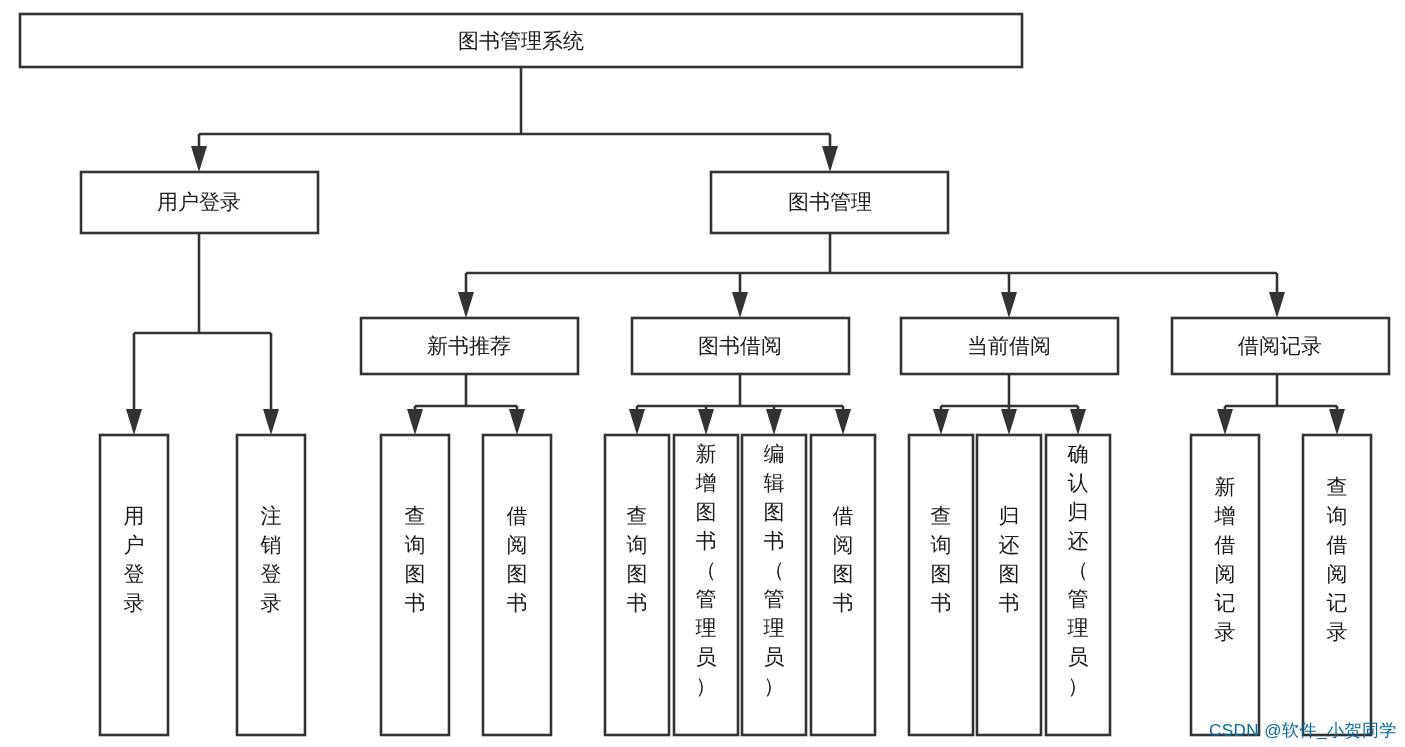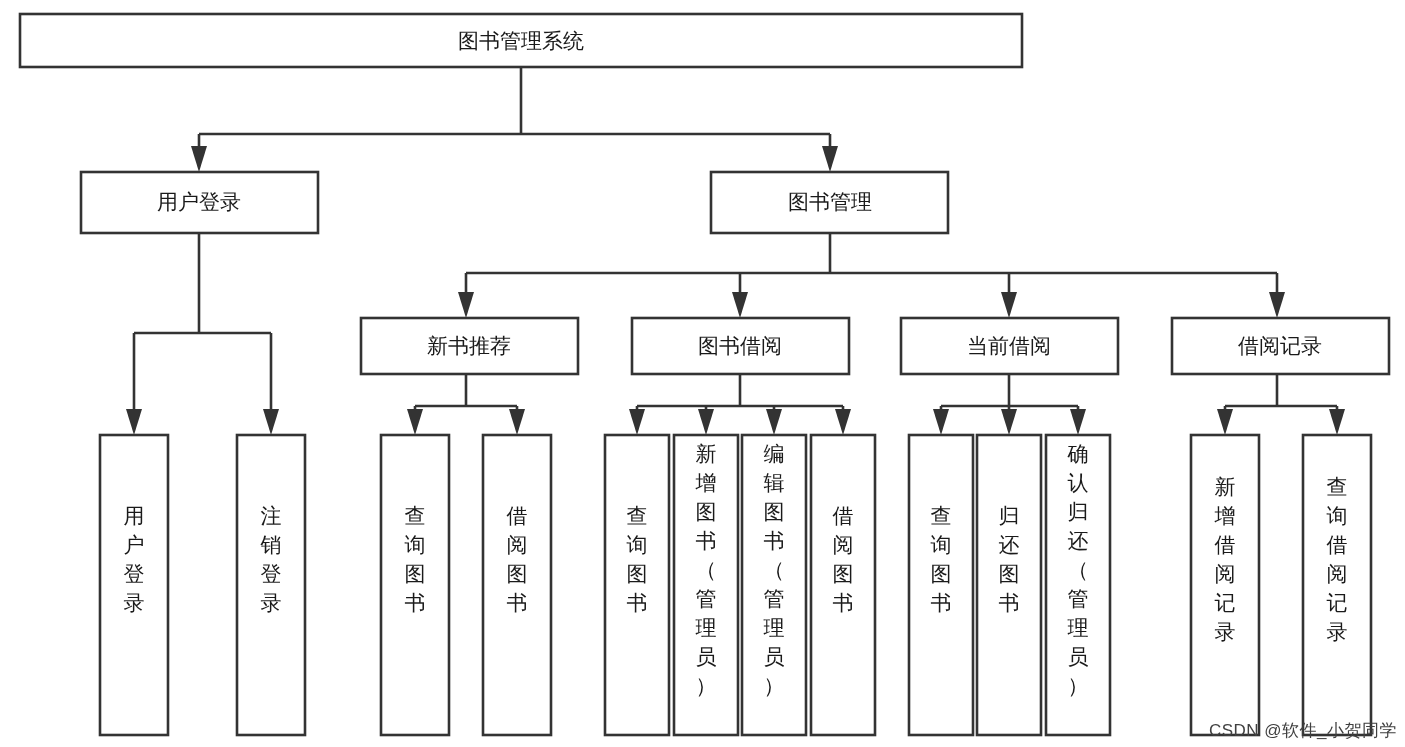--- a/index.html
+++ b/index.html
@@ -56,21 +56,21 @@
   .arrow-head {
     fill: #333333;
     stroke: none;
   }
   .watermark {
     position: absolute;
     right: 8px;
     bottom: 5px;
     font-family: "Liberation Sans", "DejaVu Sans", sans-serif;
     font-size: 17px;
-    color: #404040;
+    color: #0369a1;
     letter-spacing: 0.5px;
     user-select: none;
     white-space: nowrap;
   }
 </style>
 </head>
 <body>
 
 <div id="diagram-root">
 

